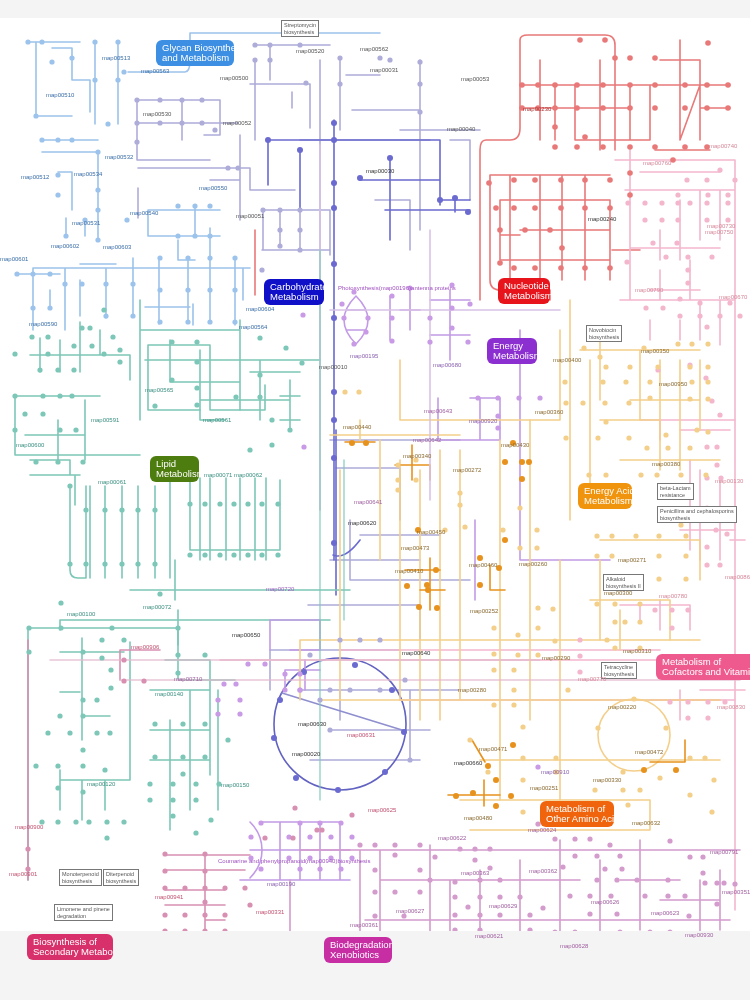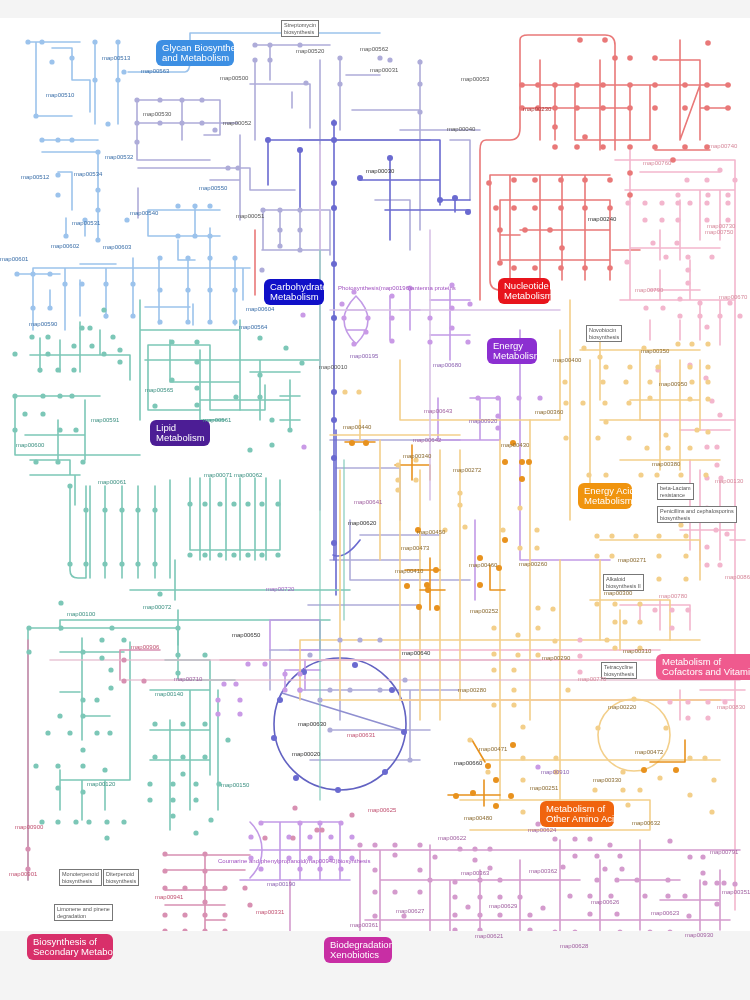--- a/index.html
+++ b/index.html
@@ -811,21 +811,21 @@
           <circle cx="717" cy="883" r="2.6"></circle>
           <circle cx="689" cy="916" r="2.6"></circle>
       </g>
     </g>
   </svg>
 
   <div class="cat" style="left:156px;top:22px;width:78px;background:#3d8fe3;white-space:pre;">Glycan Biosynthesis
 and Metabolism</div>
   <div class="cat" style="left:264px;top:261px;width:60px;background:#1010c8;white-space:pre;">Carbohydrate
 Metabolism</div>
-  <div class="cat" style="left:150px;top:402px;width:60px;background:#4c1d95;white-space:pre;">Lipid
+  <div class="cat" style="left:150px;top:438px;width:49px;background:#4d7c0f;white-space:pre;">Lipid
 Metabolism</div>
   <div class="cat" style="left:498px;top:260px;width:52px;background:#e8141c;white-space:pre;">Nucleotide
 Metabolism</div>
   <div class="cat" style="left:487px;top:320px;width:50px;background:#8c2fd1;white-space:pre;">Energy
 Metabolism</div>
   <div class="cat" style="left:578px;top:465px;width:54px;background:#f0940e;white-space:pre;">Energy Acid
 Metabolism</div>
   <div class="cat" style="left:656px;top:636px;width:94px;border-radius:6px 0 0 6px;background:#ef5a8e;white-space:pre;overflow:hidden;">Metabolism of
 Cofactors and Vitamins</div>
   <div class="cat" style="left:540px;top:783px;width:74px;background:#f0640e;white-space:pre;">Metabolism of

